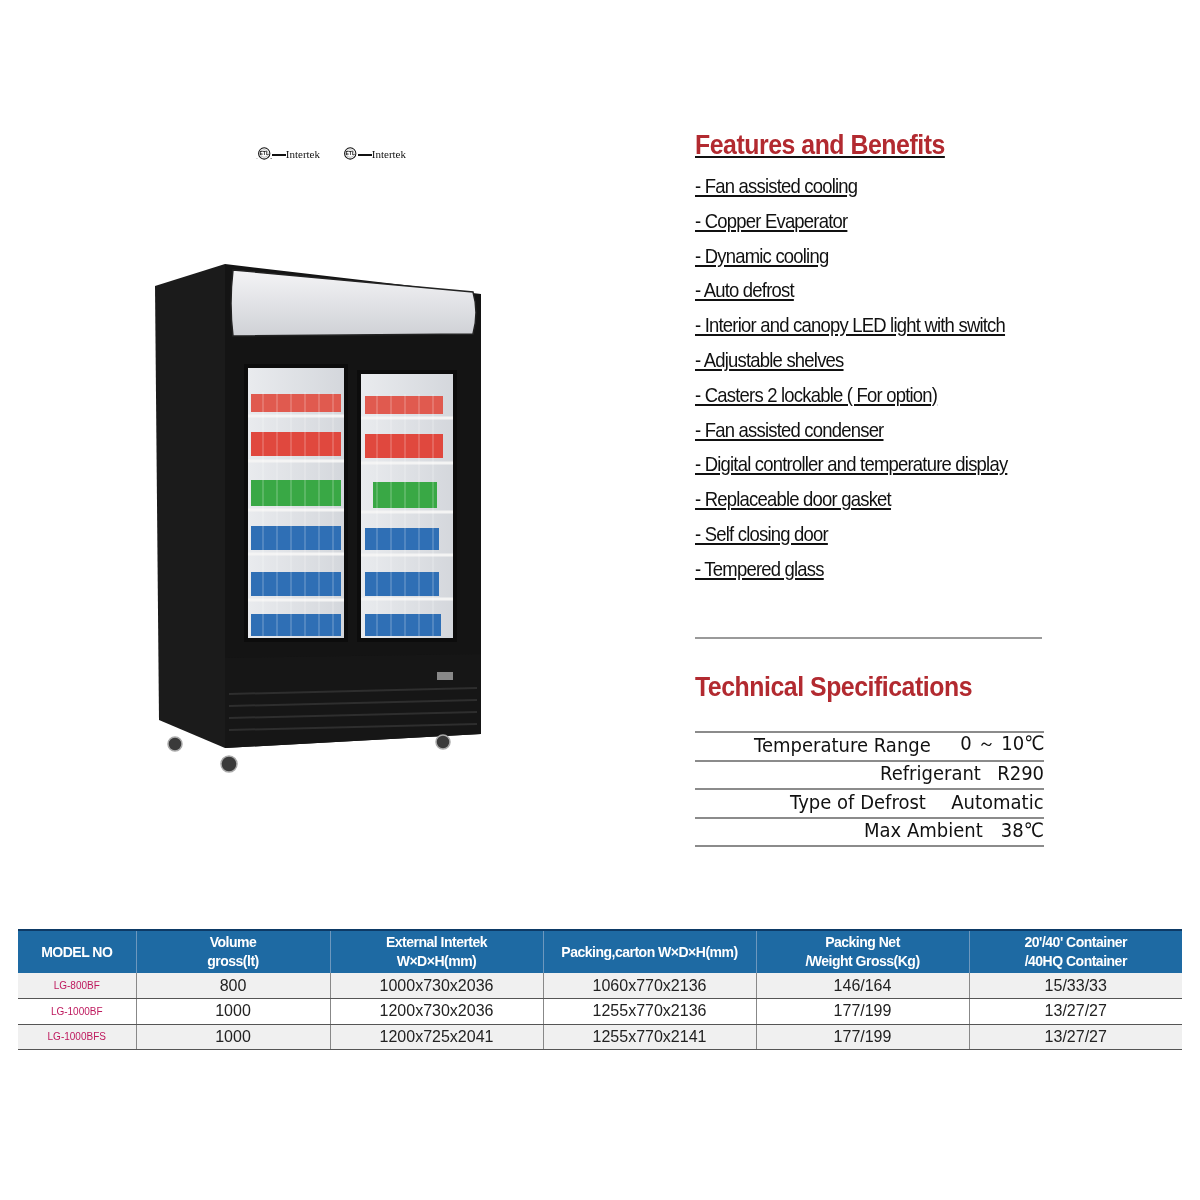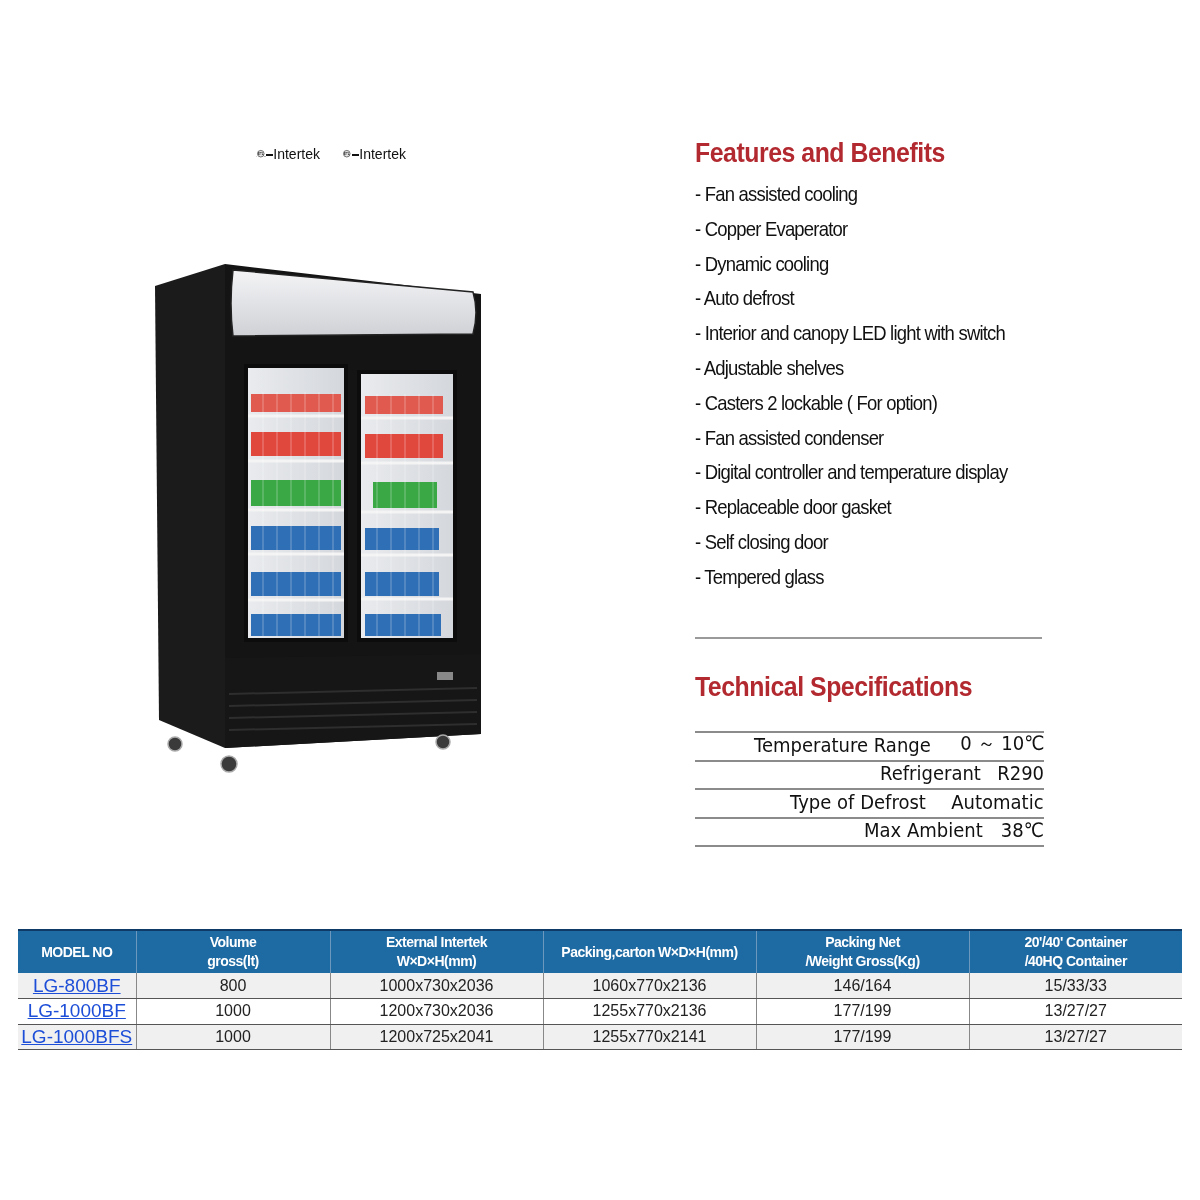--- a/index.html
+++ b/index.html
@@ -4,47 +4,47 @@
 <style>
   * { box-sizing: border-box; margin: 0; padding: 0; }
   html, body { width: 1200px; height: 1200px; background: #ffffff; overflow: hidden; }
   body { position: relative; font-family: "Liberation Sans", sans-serif; color: #111; }
 
   
   .certs { position: absolute; left: 256px; top: 128px; display: flex; gap: 22px; }
   .cert { display: flex; flex-direction: row; align-items: center; width: 64px; }
   .cert svg { display: block; }
   .cert-line { width: 52px; height: 2px; background: #111; margin-top: 2px; }
-  .cert-label { font-family: Liberation Sans, sans-serif; font-size: 14px; color: #111; margin-top: 0; }
+  .cert-label { font-family: Liberation Serif, serif; font-size: 11px; color: #111; margin-top: 0; }
 
   
   .fridge { position: absolute; left: 155px; top: 264px; width: 330px; height: 520px; }
 
   
-  .features { position: absolute; left: 695px; top: 138px; width: 360px; }
+  .features { position: absolute; left: 695px; top: 130px; width: 360px; text-decoration: underline; }
   .sec-title { font-family: "Liberation Sans", sans-serif; font-weight: bold; color: #b22a30; font-size: 27px; letter-spacing: -0.5px; transform: scaleX(0.92); transform-origin: left; white-space: nowrap; }
   .feat-list { list-style: none; margin-top: 8px; }
   .feat-list li { font-family: "Liberation Sans Narrow", "Liberation Sans", sans-serif; font-size: 21px; line-height: 34.8px; color: #111; letter-spacing: -0.9px; white-space: nowrap; transform: scaleX(0.88); transform-origin: left; }
 
   .divider { position: absolute; left: 695px; top: 637px; width: 347px; height: 2px; background: #9a9a9a; }
 
   
   .specs { position: absolute; left: 695px; top: 672px; width: 350px; }
   .spec-table { margin-top: 28px; width: 349px; border-top: 2px solid #8b8b8b; }
   .spec-row { display: flex; justify-content: flex-end; align-items: flex-end; height: 28.5px; border-bottom: 2px solid #8b8b8b; padding-bottom: 3px; }
   .spec-row span { font-family: "DejaVu Sans", sans-serif; font-size: 20px; color: #111; transform: scaleX(0.9); white-space: nowrap; }
   .spec-row .k { transform-origin: left; }
   .spec-row .v { transform-origin: right; }
 
   
   .models { position: absolute; left: 18px; top: 929px; width: 1164px; border-collapse: collapse; }
   .models th { background: #1e6aa3; color: #fff; font-family: "Liberation Sans", sans-serif; font-weight: bold; font-size: 14px; line-height: 19px; height: 43px; text-align: center; border-top: 2px solid #0d3a66; border-left: 1px solid #6d98be; letter-spacing: -0.5px; }
   .models th:first-child { border-left: none; }
   .models td { font-family: "Liberation Sans", sans-serif; font-size: 16px; color: #222; text-align: center; height: 25.5px; border-bottom: 1px solid #555; border-left: 1px solid #888; }
-  .models td:first-child { border-left: none; color: #1d4ed8; font-size: 19px; text-decoration: underline; }
+  .models td:first-child { border-left: none; color: #be185d; font-size: 10px; }
   .models tr:nth-child(odd) td { background: #f0f0f0; }
   .models tr:nth-child(even) td { background: #ffffff; }
   .models tbody tr:first-child td { background: #f0f0f0; }
 </style>
 </head>
 <body>
 
 <div class="certs">
   <div class="cert">
     <svg width="64" height="52" viewBox="0 0 64 52">

